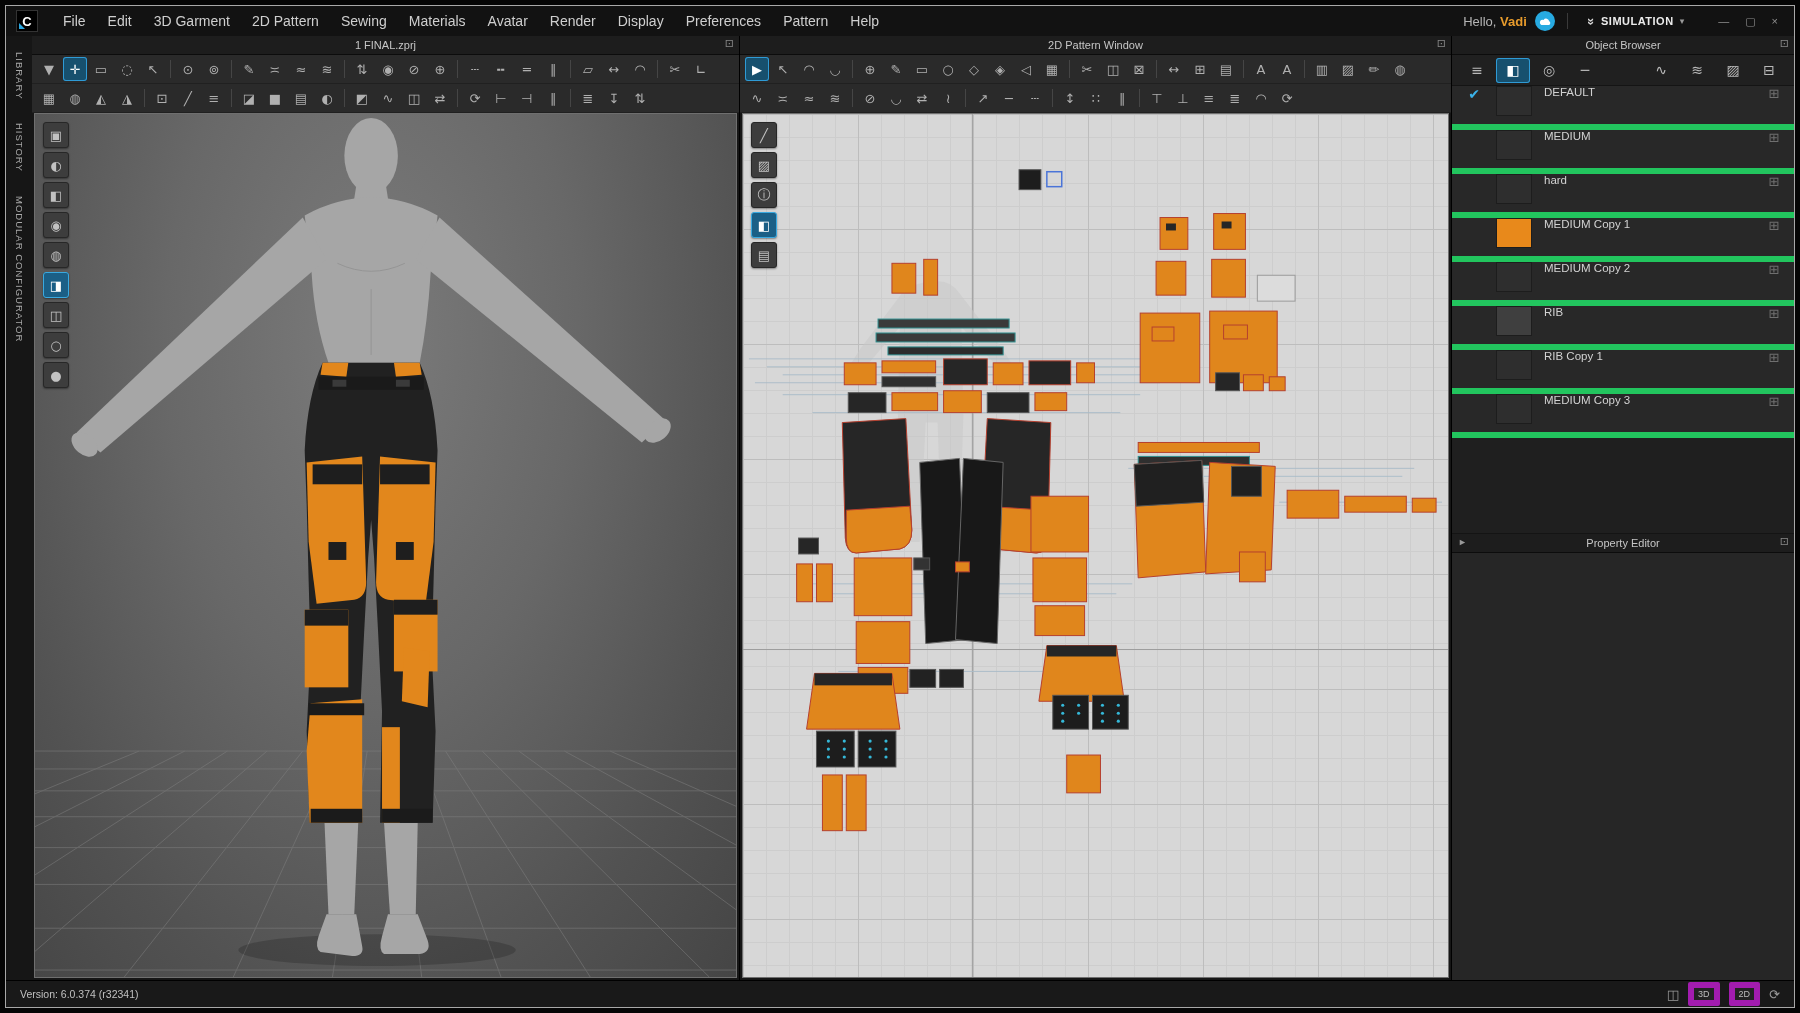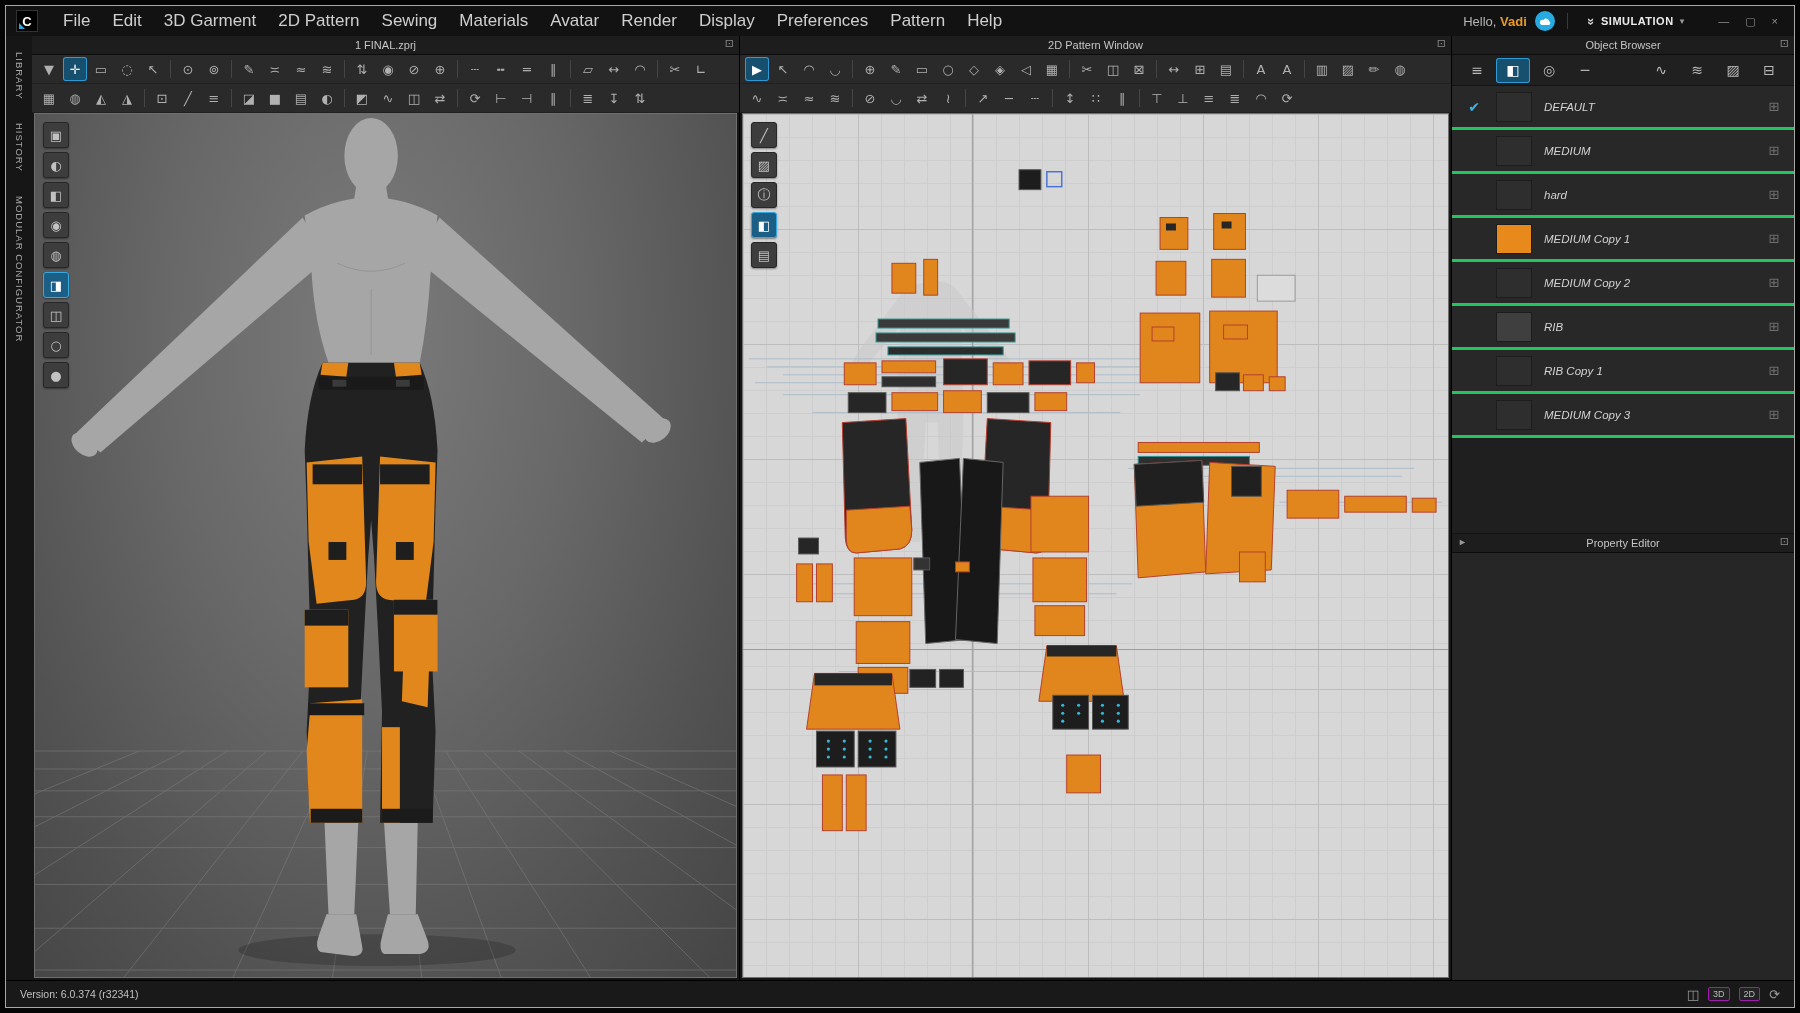--- a/index.html
+++ b/index.html
@@ -7,21 +7,21 @@
               font-family:"Liberation Sans","DejaVu Sans",sans-serif; }
   .window { position:absolute; left:5px; top:5px; width:1790px; height:1003px;
             border:1px solid #a8a8a8; background:#161616; display:flex; flex-direction:column; }
 
   
   .menubar { height:30px; background:#121212; display:flex; align-items:center; padding:0 8px; flex:none; }
   .logo { width:22px; height:22px; background:#000; border:1px solid #333; color:#fff; font-weight:bold;
           font-size:13px; display:flex; align-items:center; justify-content:center; position:relative; margin:0 14px 0 2px; }
   .logo::after { content:''; position:absolute; left:2px; bottom:2px; border-left:6px solid #2aa7e0; border-top:6px solid transparent; }
   .menus { display:flex; align-items:center; }
-  .menu-item { padding:0 11px; font-size:17px; color:#cfcfcf; cursor:default; line-height:30px; }
+  .menu-item { padding:0 11px; font-size:14px; color:#cfcfcf; cursor:default; line-height:30px; }
   .menubar-right { margin-left:auto; display:flex; align-items:center; gap:8px; }
   .greeting { font-size:13px; color:#b5b5b5; }
   .greeting .user { color:#e79b2c; font-weight:bold; }
   .cloud { width:20px; height:20px; border-radius:50%; background:#27aae1; display:flex; align-items:center; justify-content:center; }
   .vdiv { width:1px; height:16px; background:#3a3a3a; margin:0 4px; }
   .sim { display:flex; align-items:center; gap:6px; padding:2px 8px; }
   .sim-chev { display:inline-block; transform:rotate(90deg); color:#d8d8d8; font-size:13px; font-weight:bold; }
   .sim-label { font-size:11px; font-weight:bold; letter-spacing:.5px; color:#ececec; }
   .sim-caret { font-size:9px; color:#9a9a9a; }
   .winctl { display:flex; align-items:center; margin-left:10px; }
@@ -76,36 +76,36 @@
   .obtab { width:34px; height:25px; display:flex; align-items:center; justify-content:center; border-radius:3px; }
   .obtab .glyph { font-size:14px; color:#b9b9b9; font-family:"DejaVu Sans",sans-serif; }
   .obtab.active { background:#17506e; box-shadow:inset 0 0 0 1px #2f9bd6; }
   .obtab.active .glyph { color:#fff; }
   .ob-actions { height:28px; display:flex; align-items:center; justify-content:flex-end; gap:4px;
                 padding:0 8px; background:#242424; flex:none; }
   .ob-btn { font-size:11px; color:#e2e2e2; background:#333; border:1px solid #222; border-radius:2px;
             padding:3px 9px; font-family:inherit; }
   .ob-btn.dim { color:#7a7a7a; background:#2b2b2b; }
   .ob-list { height:352px; background:#232323; overflow:hidden; flex:none; }
-  .ob-row { height:44px; display:flex; align-items:center; background:#282828; border-bottom:3px solid #22c55e;font-style:italic; }
+  .ob-row { height:44px; display:flex; align-items:flex-start; background:#282828; border-bottom:6px solid #22c55e; }
   .ob-check { width:44px; text-align:center; font-size:14px; flex:none; }
   .ob-row.checked .ob-check::before { content:"\2714"; color:#3bb3ea; }
   .ob-swatch { width:36px; height:30px; flex:none; background:#2e2e2e; border:1px solid #1d1d1d; }
   .ob-label { flex:1; margin-left:12px; font-size:11.5px; color:#d2d2d2; white-space:nowrap; overflow:hidden; }
   .ob-itemicon { width:40px; text-align:center; color:#6f6f6f; font-size:13px; flex:none; font-family:"DejaVu Sans",sans-serif; }
   .ob-space { height:96px; background:#1f1f1f; border-bottom:1px solid #141414; flex:none; }
   .pe-body { flex:1; background:#262626; }
 
   
   .statusbar { height:27px; background:#191919; border-top:1px solid #000; display:flex; align-items:center;
                padding:8px 14px; flex:none; }
   .version { font-size:10.5px; color:#c0c0c0; }
   .sb-right { margin-left:auto; display:flex; align-items:center; gap:9px; }
   .sb-icon { color:#9a9a9a; font-size:13px; font-family:"DejaVu Sans",sans-serif; }
-  .sb-badge { font-size:9px; color:#bbb; border:1px solid #a21caf; border-radius:2px; padding:1px 4px; background:#222; }
+  .sb-badge { font-size:9px; color:#bbb; border:6px solid #a21caf; border-radius:2px; padding:1px 4px; background:#222; }
 </style>
 </head>
 <body>
 
 <div class="window">
 
   <div class="menubar">
     <div class="logo">
         <span>C</span>
       </div>

